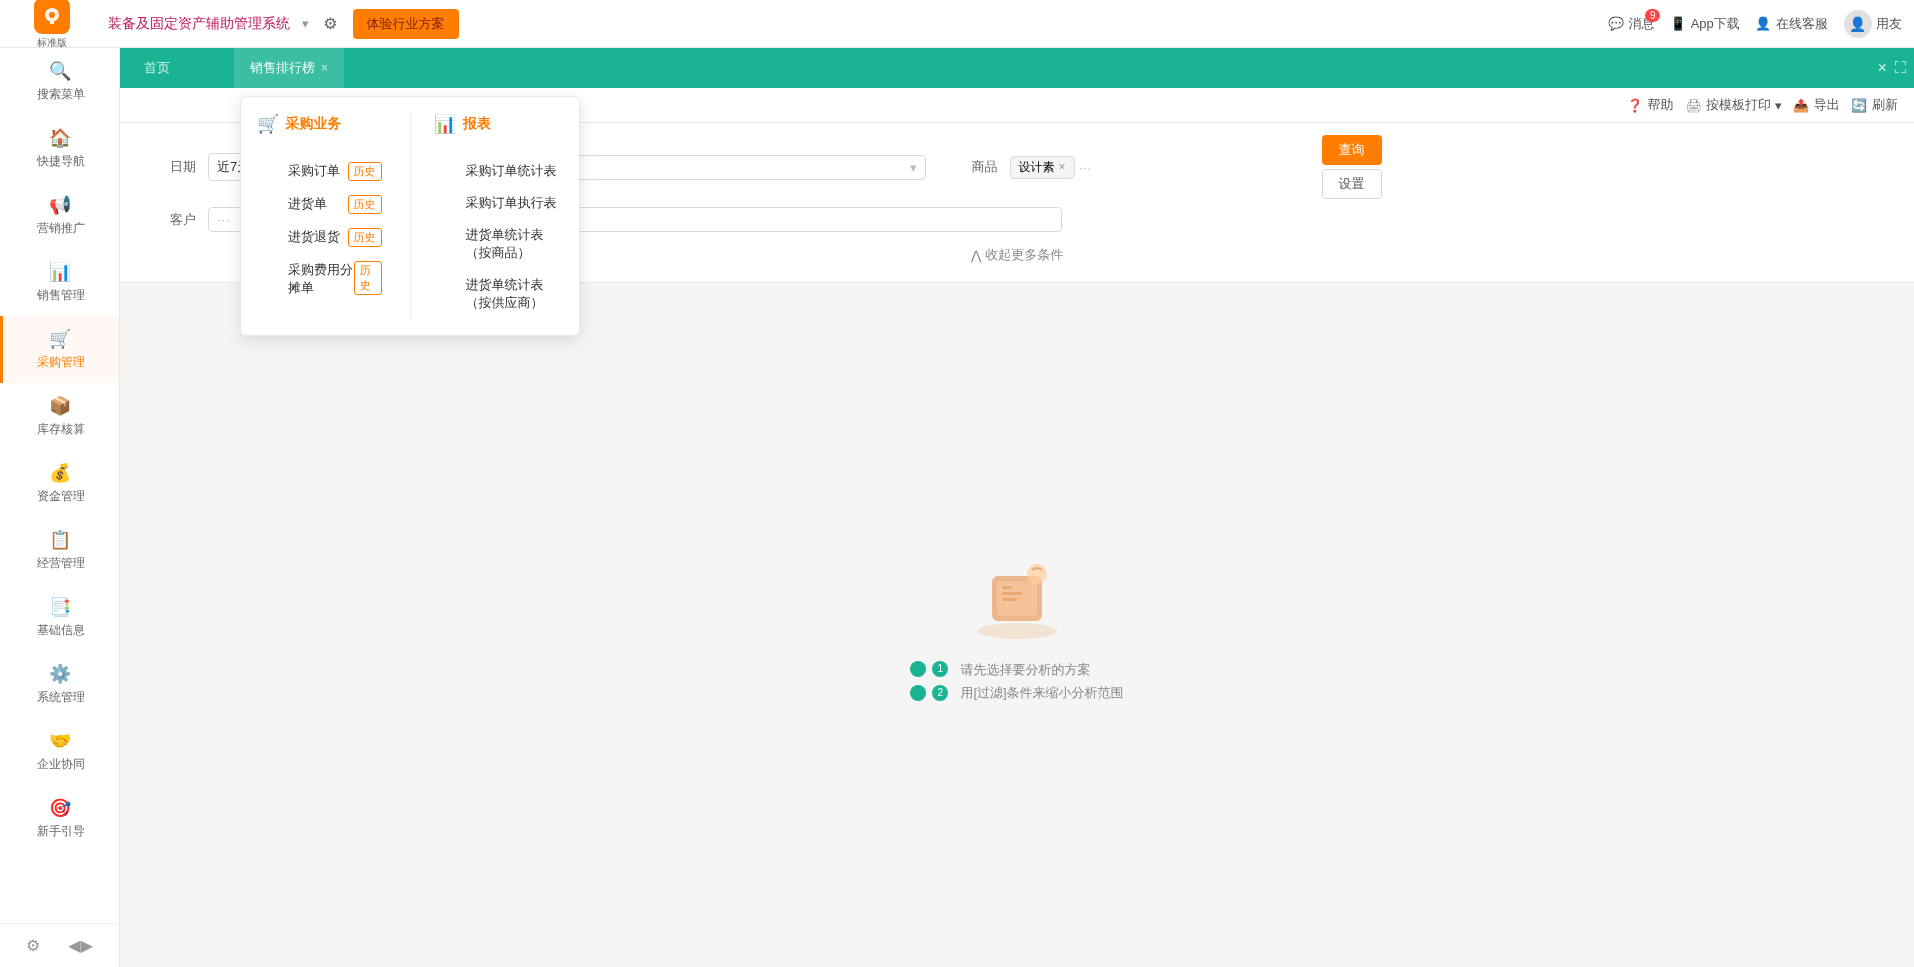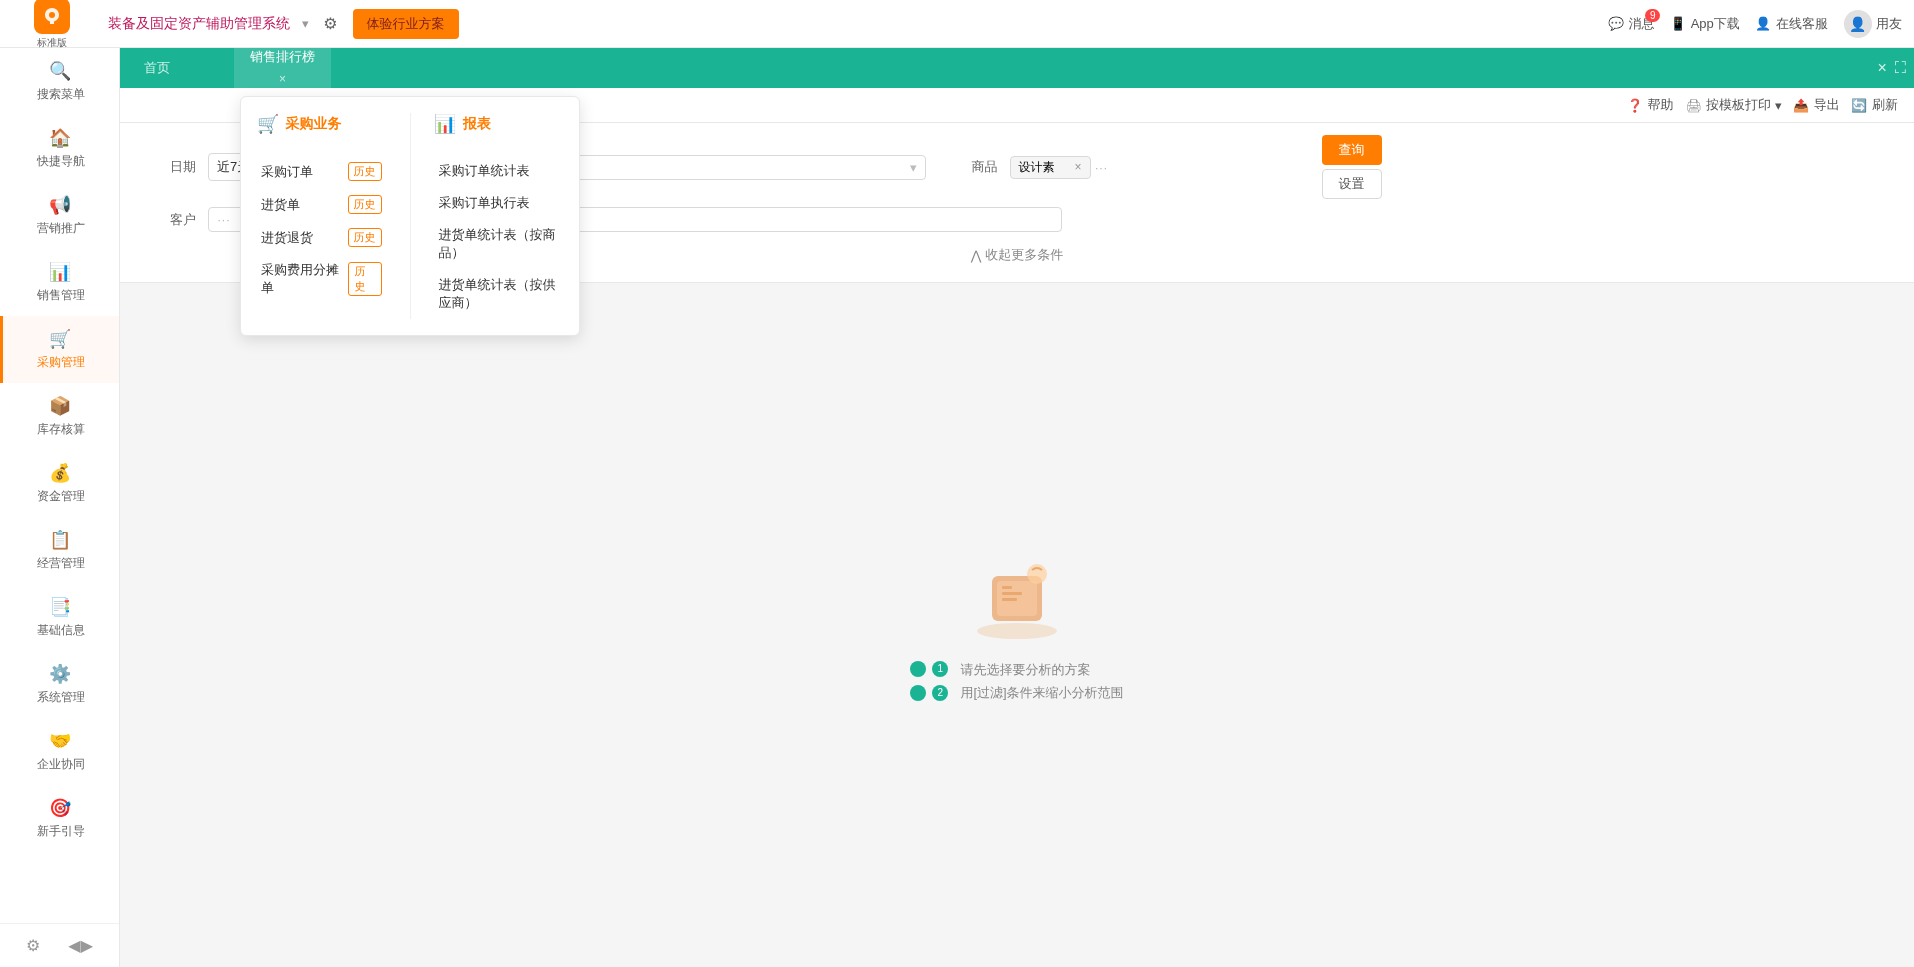--- a/index.html
+++ b/index.html
@@ -21,21 +21,21 @@
     .settings-icon { width: 28px; height: 28px; display: flex; align-items: center; justify-content: center; color: #666; cursor: pointer; font-size: 16px; }
     .trial-btn { background: #ff7d00; color: #7f1d1d; border: none; border-radius: 4px; padding: 6px 14px; cursor: pointer; font-size: 13px; }
     .top-right { margin-left: auto; display: flex; align-items: center; gap: 16px; }
     .top-right-item { display: flex; align-items: center; gap: 4px; color: #555; cursor: pointer; font-size: 13px; position: relative; }
     .badge { background: #ff4444; color: white; border-radius: 10px; padding: 1px 5px; font-size: 10px; position: absolute; top: -6px; right: -6px; }
     .user-avatar { width: 28px; height: 28px; background: #e0e0e0; border-radius: 50%; display: flex; align-items: center; justify-content: center; color: #888; font-size: 14px; }
 
     
     .tab-bar { display: flex; align-items: center; background: #1ab394; height: 40px; flex-shrink: 0; padding: 0 8px; gap: 48px; }
     .tab { display: flex; align-items: center; height: 40px; padding: 0 16px; cursor: pointer; color: rgba(255,255,255,0.8); font-size: 13px; gap: 6px; }
-    .tab.active { background: rgba(255,255,255,0.15); color: white; font-weight: 500; flex-direction: column; }
+    .tab.active { background: rgba(255,255,255,0.15); color: white; font-weight: 500; }
     .tab-close { font-size: 12px; color: rgba(255,255,255,0.7); cursor: pointer; }
     .tab-actions { margin-left: auto; display: flex; align-items: center; gap: 8px; }
     .tab-action-btn { color: rgba(255,255,255,0.8); cursor: pointer; font-size: 16px; }
 
     
     .sidebar-item { display: flex; flex-direction: column; align-items: center; padding: 12px 0; cursor: pointer; color: #666; font-size: 12px; gap: 4px; border-left: 3px solid transparent; }
     .sidebar-item.active { color: #ff7d00; background: #fff8f4; border-left-color: #ff7d00; }
     .sidebar-item-icon { font-size: 18px; }
     .sidebar-bottom { margin-top: auto; display: flex; justify-content: space-around; padding: 12px; border-top: 1px solid #f0f0f0; }
     .sidebar-bottom-btn { color: #999; cursor: pointer; font-size: 16px; }
@@ -44,21 +44,21 @@
     .content-toolbar { background: #fff; border-bottom: 1px solid #e8e8e8; padding: 8px 16px; display: flex; align-items: center; justify-content: flex-end; gap: 12px; flex-shrink: 0; }
     .toolbar-btn { display: flex; align-items: center; gap: 4px; color: #555; cursor: pointer; font-size: 13px; }
     .toolbar-btn .icon { color: #888; }
 
     
     .filter-area { background: #fff; padding: 12px 16px; border-bottom: 1px solid #e8e8e8; flex-shrink: 0; }
     .filter-row { display: flex; align-items: center; gap: 12px; margin-bottom: 8px; }
     .filter-label { color: #666; font-size: 13px; white-space: nowrap; min-width: 60px; text-align: right; }
     .filter-control { display: flex; align-items: center; gap: 4px; border: 1px solid #d9d9d9; border-radius: 4px; padding: 4px 8px; background: #fff; min-width: 120px; color: #333; font-size: 13px; cursor: pointer; }
     .filter-control .arrow { color: #bbb; margin-left: auto; }
-    .filter-tag { background: #f5f5f5; border: 1px solid #d9d9d9; border-radius: 4px; padding: 2px 8px; font-size: 12px; display: flex; align-items: center; gap: 20px; }
+    .filter-tag { background: #f5f5f5; border: 1px solid #d9d9d9; border-radius: 4px; padding: 2px 8px; font-size: 12px; display: flex; align-items: center; gap: 4px; }
     .filter-tag .remove { color: #999; cursor: pointer; }
     .filter-dots { color: #bbb; cursor: pointer; }
     .collapse-btn { display: flex; align-items: center; gap: 4px; color: #888; cursor: pointer; font-size: 13px; justify-content: center; padding: 6px; }
 
     
     .main-content { flex: 1; display: flex; align-items: center; justify-content: center; background: #f5f5f5; overflow: auto; }
     .empty-state { display: flex; flex-direction: column; align-items: center; gap: 12px; }
     .empty-icon { width: 120px; height: 100px; position: relative; }
     .empty-text { color: #888; font-size: 13px; line-height: 1.8; }
     .empty-text li { list-style: none; display: flex; align-items: center; gap: 6px; }
@@ -66,21 +66,21 @@
 
     
     .query-btn { background: #ff7d00; color: white; border: none; border-radius: 4px; padding: 6px 8px; cursor: pointer; font-size: 13px; }
     .set-btn { background: #fff; color: #555; border: 1px solid #d9d9d9; border-radius: 4px; padding: 5px 16px; cursor: pointer; font-size: 13px; display: block; text-align: center; margin-top: 4px; }
     .btn-group { display: flex; flex-direction: column; }
 
     
     .dropdown-menu { position: absolute; left: 120px; top: 48px; background: white; border: 1px solid #e8e8e8; border-radius: 6px; box-shadow: 0 4px 16px rgba(0,0,0,0.12); z-index: 100; width: 340px; padding: 16px; display: flex; gap: 20px; }
     .menu-section { flex: 1; }
     .menu-section-title { display: flex; align-items: center; gap: 6px; color: #ff7d00; font-size: 14px; font-weight: 600; margin-bottom: 12px; padding-bottom: 8px; }
-    .menu-item { display: flex; align-items: center; justify-content: space-between; padding: 7px 4px; cursor: pointer; color: #333; font-size: 13px; border-radius: 4px; }
+    .menu-item { display: flex; align-items: flex-start; justify-content: space-between; padding: 7px 4px; cursor: pointer; color: #333; font-size: 13px; border-radius: 4px; margin-left: 27px; }
     .history-badge { background: #fff; border: 1px solid #ff7d00; color: #ff7d00; border-radius: 3px; padding: 1px 5px; font-size: 11px; }
     .menu-divider { width: 1px; background: #f0f0f0; margin: 0 4px; }
   </style>
 </head>
 <body>
 
 <div class="app-container">
 
   <div class="top-bar">
     <div class="logo-area">

